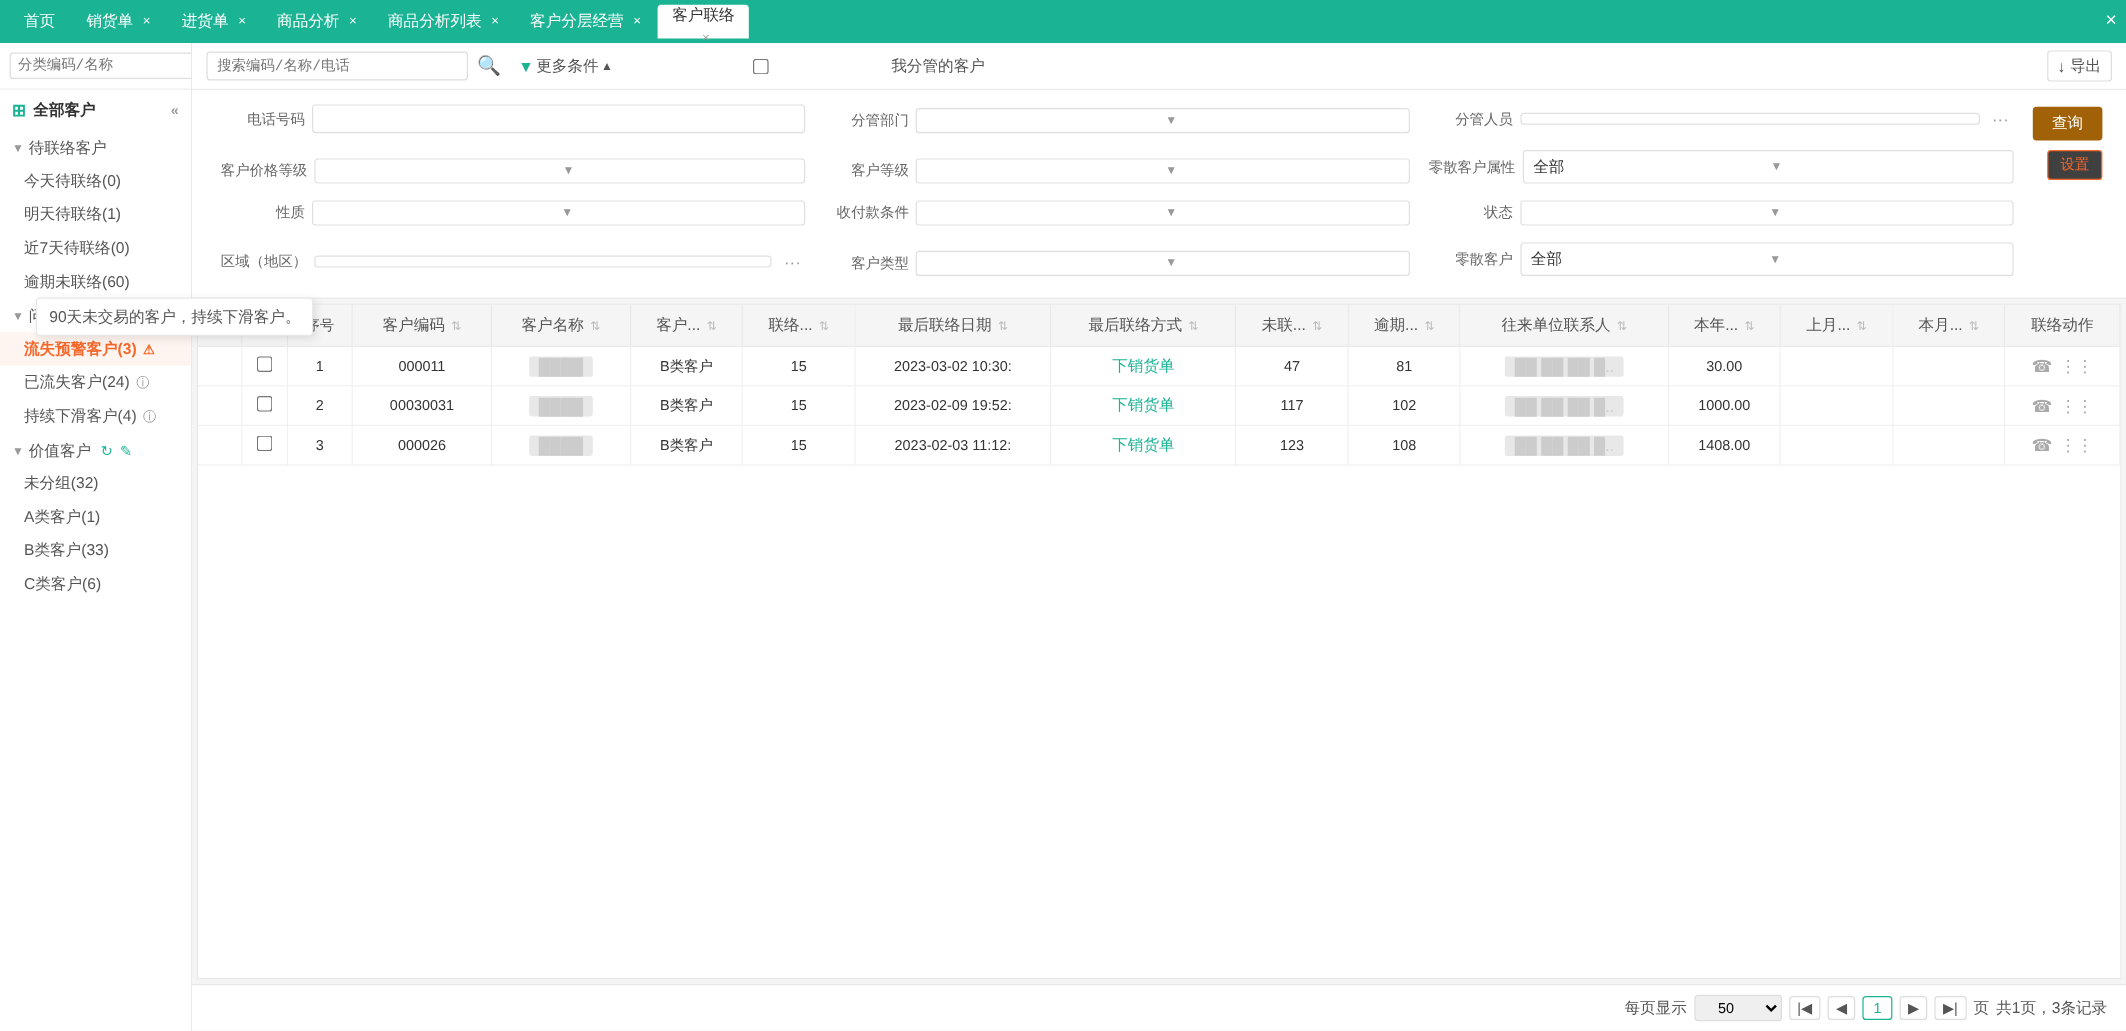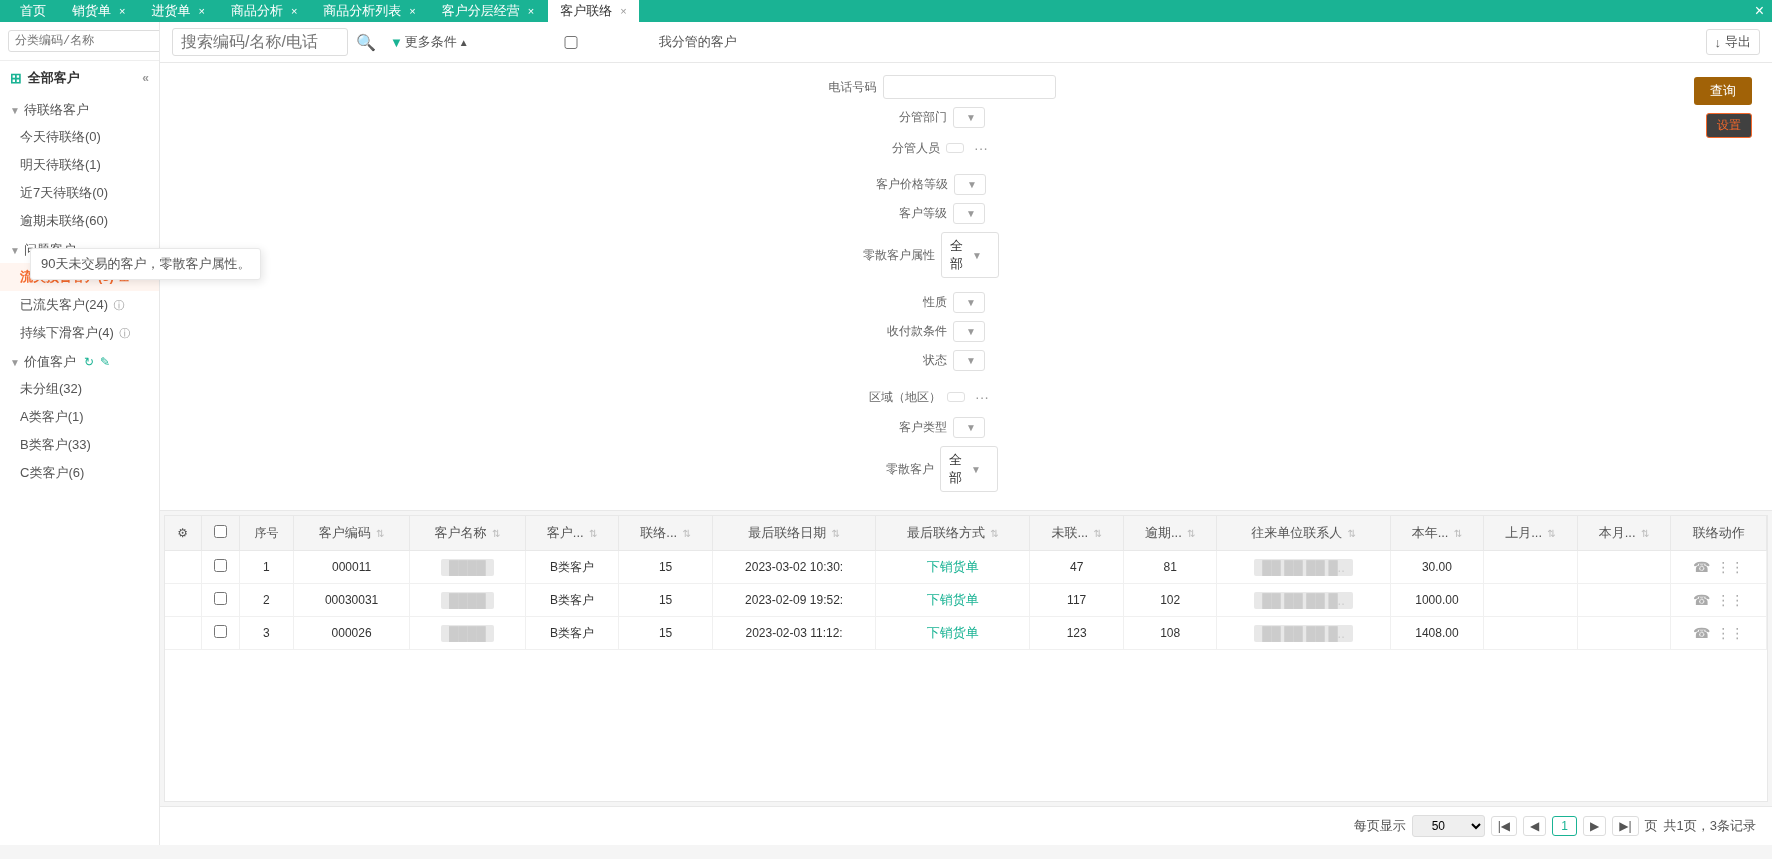--- a/index.html
+++ b/index.html
@@ -1,28 +1,28 @@
 <!DOCTYPE html>
 <html><head>
   <meta charset="utf-8">
   <style>
     * { box-sizing: border-box; margin: 0; padding: 0; font-family: 'Microsoft YaHei', Arial, sans-serif; font-size: 13px; }
     body { background: #f5f5f5; overflow: hidden; width: 1772px; height: 859px; }
 
     
     .top-nav {
-      display: flex; align-items: center; background: #1ab394; height: 22px;
+      display: flex; align-items: center; background: #1ab394; height: 36px;
       padding: 0 8px; gap: 2px;
     }
     .nav-item {
       display: flex; align-items: center; height: 28px; padding: 0 12px;
       color: #fff; cursor: pointer; border-radius: 3px 3px 0 0; font-size: 13px;
       gap: 4px; white-space: nowrap;
     }
-    .nav-item.active { background: #fff; color: #333; }
+    .nav-item.active { background: #fff; color: #333; flex-direction: column; }
     .nav-item .close-x { font-size: 11px; color: inherit; margin-left: 4px; cursor: pointer; }
     .nav-item.active .close-x { color: #999; }
     .top-nav-close { margin-left: auto; color: #fff; cursor: pointer; font-size: 16px; }
 
     
     .main-layout { display: flex; height: calc(859px - 36px); }
 
     
     .sidebar {
       width: 160px; min-width: 160px; background: #fff; border-right: 1px solid #e8e8e8;
@@ -65,21 +65,21 @@
     
     .content-area { flex: 1; display: flex; flex-direction: column; overflow: hidden; background: #f5f5f5; }
 
     
     .toolbar {
       display: flex; align-items: center; background: #fff; padding: 6px 12px;
       border-bottom: 1px solid #e8e8e8; gap: 8px;
     }
     .toolbar input {
       border: 1px solid #ddd; border-radius: 3px; padding: 4px 8px;
-      font-size: 16px; width: 176px; outline: none;
+      font-size: 12px; width: 218px; outline: none; font-family: Liberation Mono, monospace;
     }
     .toolbar .search-btn { color: #ff6600; cursor: pointer; font-size: 16px; }
     .toolbar .more-btn {
       display: flex; align-items: center; gap: 2px; color: #555; cursor: pointer;
       font-size: 12px; padding: 3px 6px; border-radius: 3px;
     }
     .toolbar .filter-icon { color: #1ab394; }
     .toolbar .checkbox-label {
       display: flex; align-items: center; gap: 0; color: #555; cursor: pointer;
       font-size: 12px;
@@ -88,21 +88,21 @@
       margin-left: auto; display: flex; align-items: center; gap: 4px;
       color: #555; cursor: pointer; font-size: 12px; padding: 3px 8px;
       border: 1px solid #ddd; border-radius: 3px;
     }
 
     
     .filter-panel {
       background: #fff; border-bottom: 1px solid #e8e8e8; padding: 8px 16px;
     }
     .filter-row {
-      display: flex; align-items: center; gap: 0; margin-bottom: 6px; flex-direction: column;
+      display: flex; align-items: flex-end; gap: 0; margin-bottom: 6px;
     }
     .filter-cell {
       display: flex; align-items: center; flex: 1; gap: 6px; padding: 4px 8px;
     }
     .filter-label { color: #666; white-space: nowrap; min-width: 70px; text-align: right; font-size: 12px; }
     .filter-input {
       flex: 1; border: 1px solid #e0e0e0; border-radius: 3px; padding: 4px 8px;
       font-size: 12px; outline: none; background: #fff;
     }
     .filter-select {
@@ -274,21 +274,21 @@
       <div class="sidebar-item">
         <span>B类客户(33)</span>
       </div>
       <div class="sidebar-item">
         <span>C类客户(6)</span>
       </div>
     </div>
   </div>
 
   <div class="tooltip-box">
-    <span>90天未交易的客户，零散客户属性。</span>
+    <span>90天未交易的客户，持续下滑客户。</span>
   </div>
 
   <div class="content-area">
 
     <div class="toolbar">
       <input type="text" placeholder="搜索编码/名称/电话" style="">
       <span class="search-btn">🔍</span>
       <div class="more-btn">
         <span class="filter-icon">▼</span>
         <span>更多条件</span>

